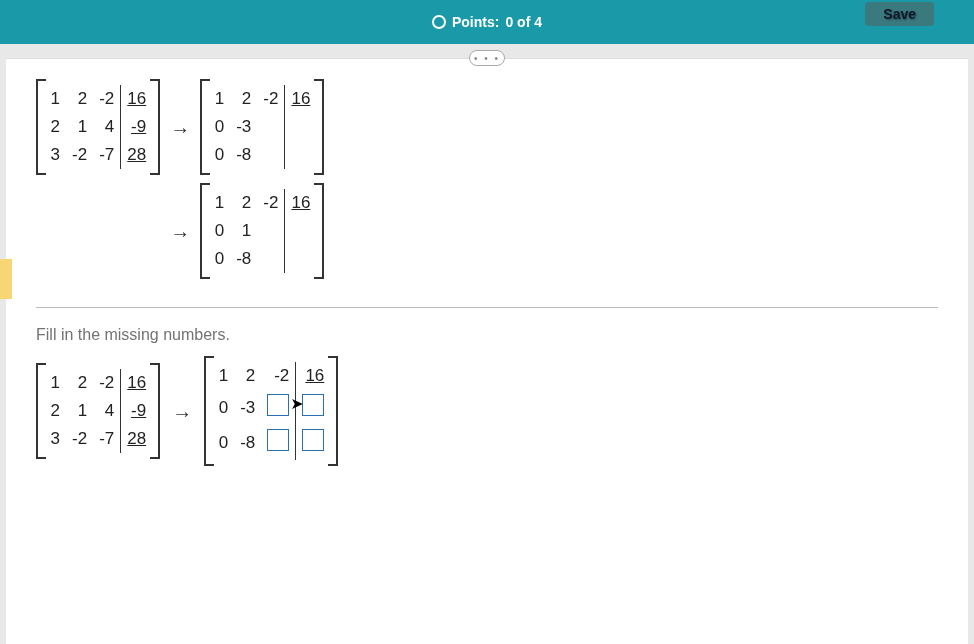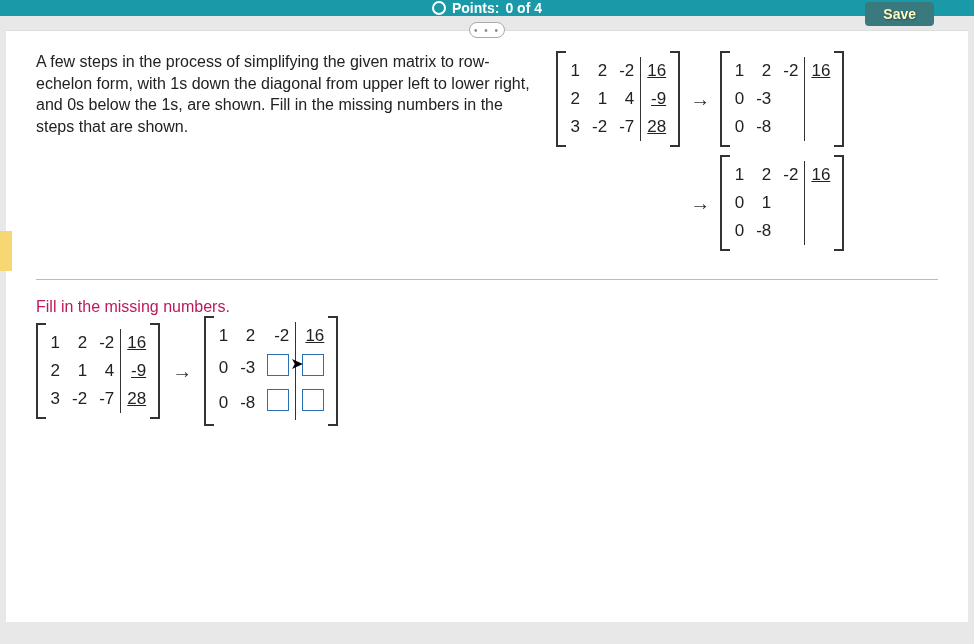--- a/index.html
+++ b/index.html
@@ -6,21 +6,21 @@
   body {
     font-family: Arial, Helvetica, sans-serif;
     background: #e8e8e8;
     width: 974px;
     height: 644px;
     overflow: hidden;
     position: relative;
   }
   .topbar {
     background: #1a9aa8;
-    height: 16px;
+    height: 44px;
     display: flex;
     align-items: center;
     justify-content: flex-end;
     padding: 0 20px;
     color: white;
     font-size: 14px;
     gap: 20px;
   }
   .points-wrap { 
     flex: 1; 
@@ -29,21 +29,21 @@
     align-items:center;
     gap:6px;
     font-weight: bold;
   }
   .radio-icon {
     width: 14px; height: 14px; border: 2px solid white; border-radius: 50%;
     display:inline-block;
   }
   .save-btn {
     background: #3a7a7f;
-    color: #fef9c3;
+    color: #0f172a;
     border: none;
     padding: 4px 18px;
     border-radius: 4px;
     font-size: 14px;
     font-weight: bold;
     cursor: pointer;
     position: absolute;
     right: 40px;
     top: 2px;
     text-shadow: 1px 1px 2px rgba(0,0,0,.4);
@@ -112,21 +112,22 @@
   }
   .divider-handle {
     position:absolute; left:50%; top:-9px; transform:translateX(-50%);
     width:36px; height:16px;
     border:1px solid #aaa; border-radius:10px; background:white;
     display:flex; align-items:center; justify-content:center;
     font-size:10px; color:#888; letter-spacing:2px;
   }
   .sub-prompt {
     font-size: 16px;
-    color:#be185d;
+    color:#737373;
+    margin-bottom: 12px;
   }
   .answer-row { display:flex; align-items:center; gap:8px; }
   .blank {
     display:inline-block;
     width:22px; height:22px;
     border:1.5px solid #2b6fb3;
     background:white;
   }
   .cursor-icon {
     position:absolute;
@@ -144,21 +145,20 @@
     <span>Points:</span>
     <span>0 of 4</span>
   </div>
   <button class="save-btn">Save</button>
 </div>
 
 <div class="content">
   <div class="left-tab"></div>
 
   <div class="problem-row">
-    <p class="prompt-text">A few steps in the process of simplifying the given matrix to row-echelon form, with 1s down the diagonal from upper left to lower right, and 0s below the 1s, are shown. Fill in the missing numbers in the steps that are shown.</p>
 
     <div class="matrices-top">
       <div class="mrow">
         <div class="matrix">
           <table class="mat">
               <tbody>
             <tr>
                   <td>1</td>
                   <td>2</td>
                   <td>-2</td>

